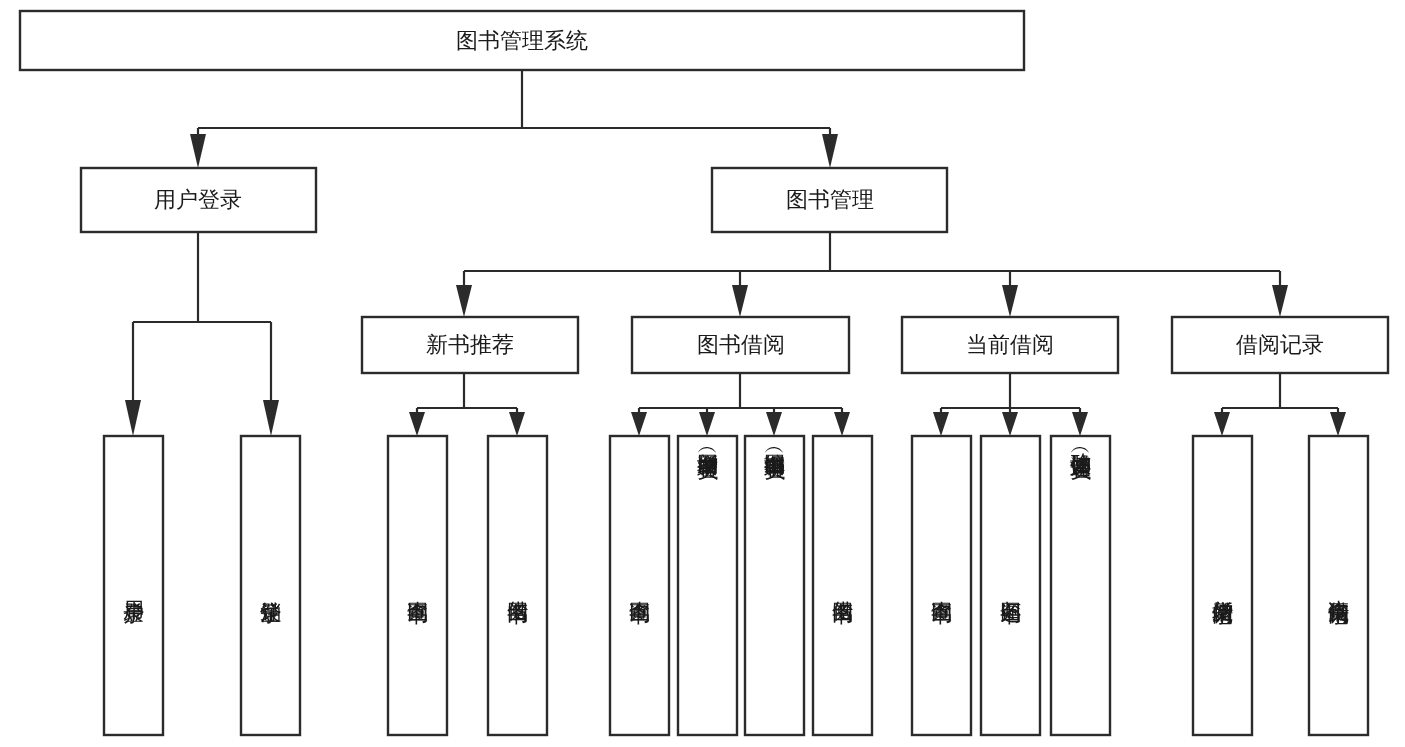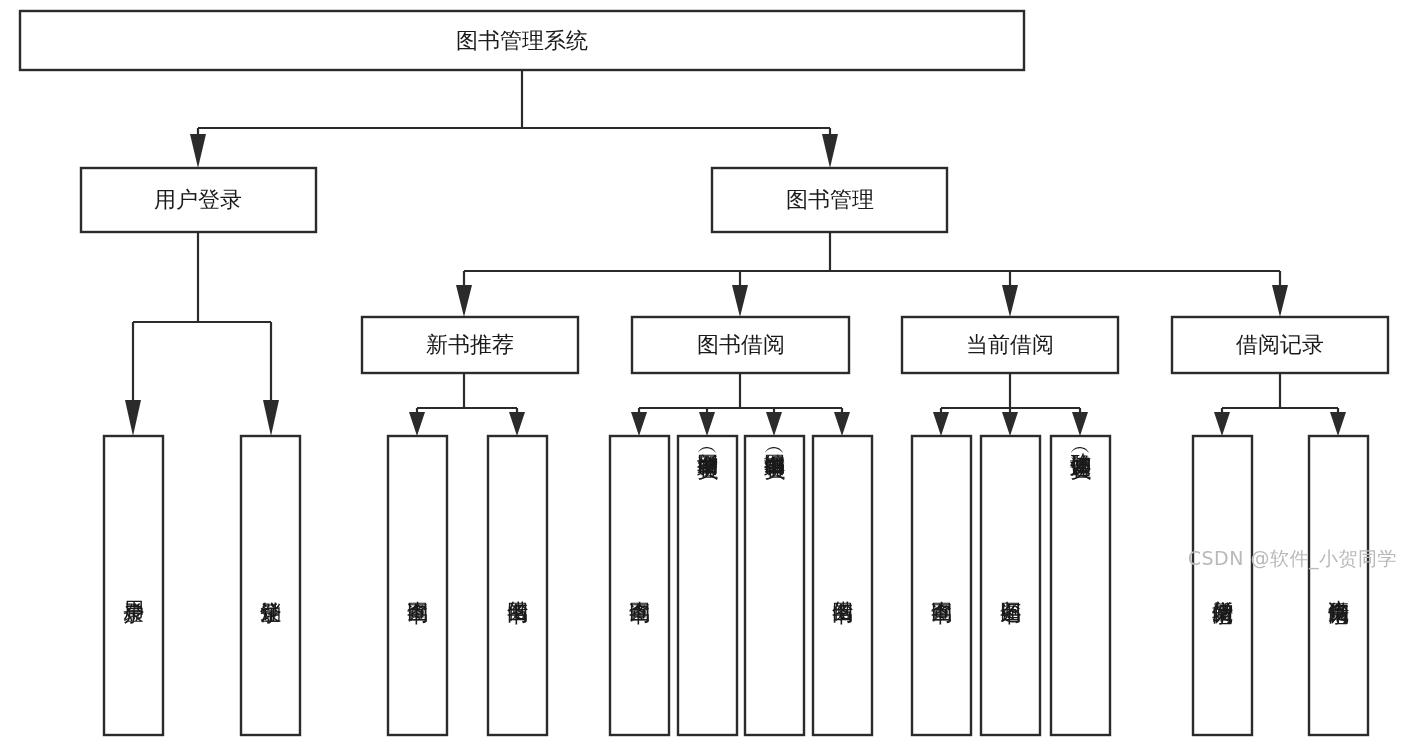--- a/index.html
+++ b/index.html
@@ -252,15 +252,14 @@
     <span class="leaf-label">确认归还（管理员）</span>
   </div>
 
   <div class="leaf-label-wrap" style="left:1193px; top:436px; width:59px; height:299px;">
     <span class="leaf-label">新增借阅记录</span>
   </div>
   <div class="leaf-label-wrap" style="left:1309px; top:436px; width:59px; height:299px;">
     <span class="leaf-label">查询借阅记录</span>
   </div>
 
-  <div class="watermark">CSDN @软件_小贺同学</div>
 
 </div>
 
 </body></html>

